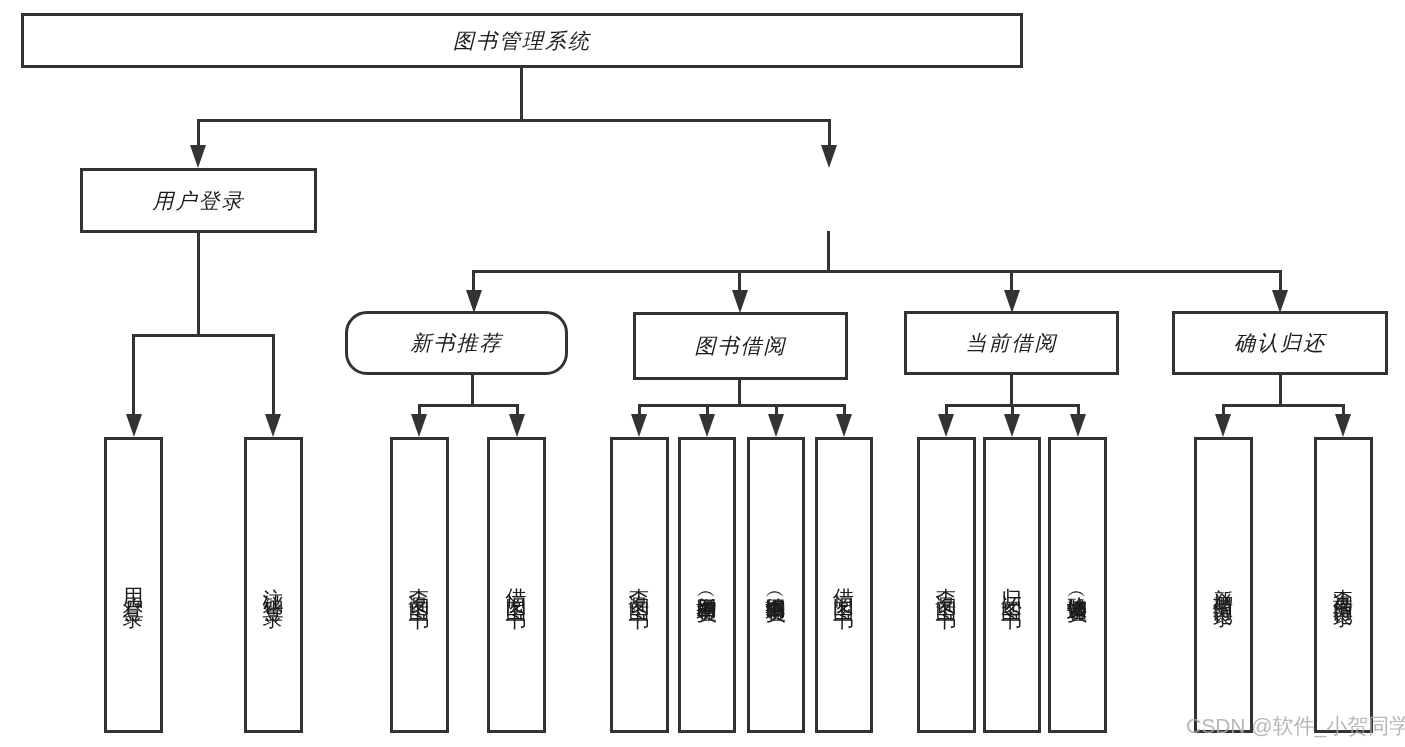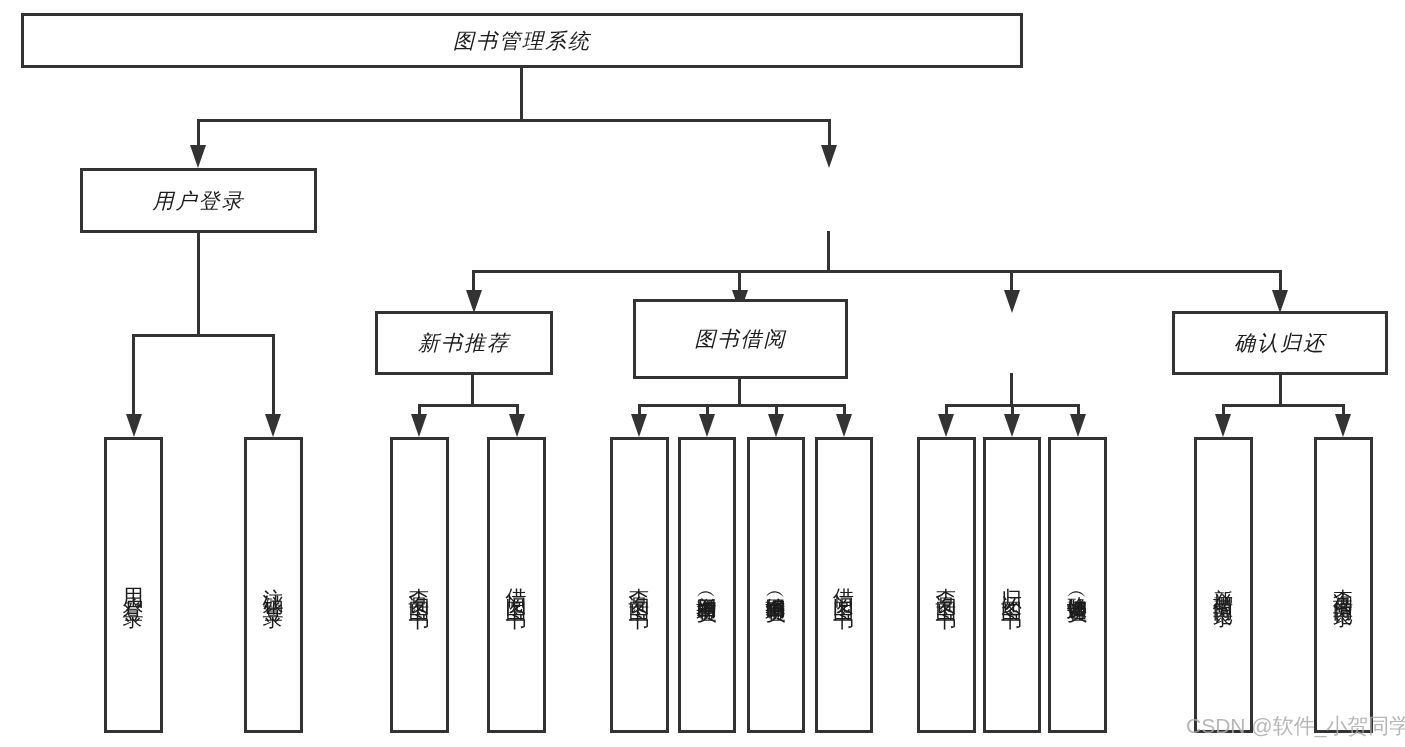--- a/index.html
+++ b/index.html
@@ -61,25 +61,28 @@
   <div class="line" style="left:472px; top:270px; width:810px; height:3px;"></div>
   <div class="line" style="left:472px; top:270px; width:3px; height:21px;"></div>
   <div class="arrow" style="left:466px; top:290px;"></div>
   <div class="line" style="left:738px; top:270px; width:3px; height:21px;"></div>
   <div class="arrow" style="left:732px; top:290px;"></div>
   <div class="line" style="left:1010px; top:270px; width:3px; height:21px;"></div>
   <div class="arrow" style="left:1004px; top:290px;"></div>
   <div class="line" style="left:1279px; top:270px; width:3px; height:21px;"></div>
   <div class="arrow" style="left:1272px; top:290px;"></div>
 
-  <div class="node" style="left:375px; top:311px; width:178px; height:64px;">
+  <div class="node" style="left:345px; top:311px; width:223px; height:64px;border-radius:22px;">
     <span class="htext">新书推荐</span>
   </div>
-  <div class="node" style="left:633px; top:299px; width:215px; height:80px;">
+  <div class="node" style="left:633px; top:312px; width:215px; height:68px;">
     <span class="htext">图书借阅</span>
+  </div>
+  <div class="node" style="left:904px; top:311px; width:215px; height:64px;">
+    <span class="htext">当前借阅</span>
   </div>
   <div class="node" style="left:1172px; top:311px; width:216px; height:64px;">
     <span class="htext">确认归还</span>
   </div>
 
   <div class="line" style="left:471px; top:373px; width:3px; height:34px;"></div>
   <div class="line" style="left:418px; top:404px; width:101px; height:3px;"></div>
   <div class="line" style="left:418px; top:404px; width:3px; height:12px;"></div>
   <div class="arrow" style="left:411px; top:414px;"></div>
   <div class="line" style="left:516px; top:404px; width:3px; height:12px;"></div>

